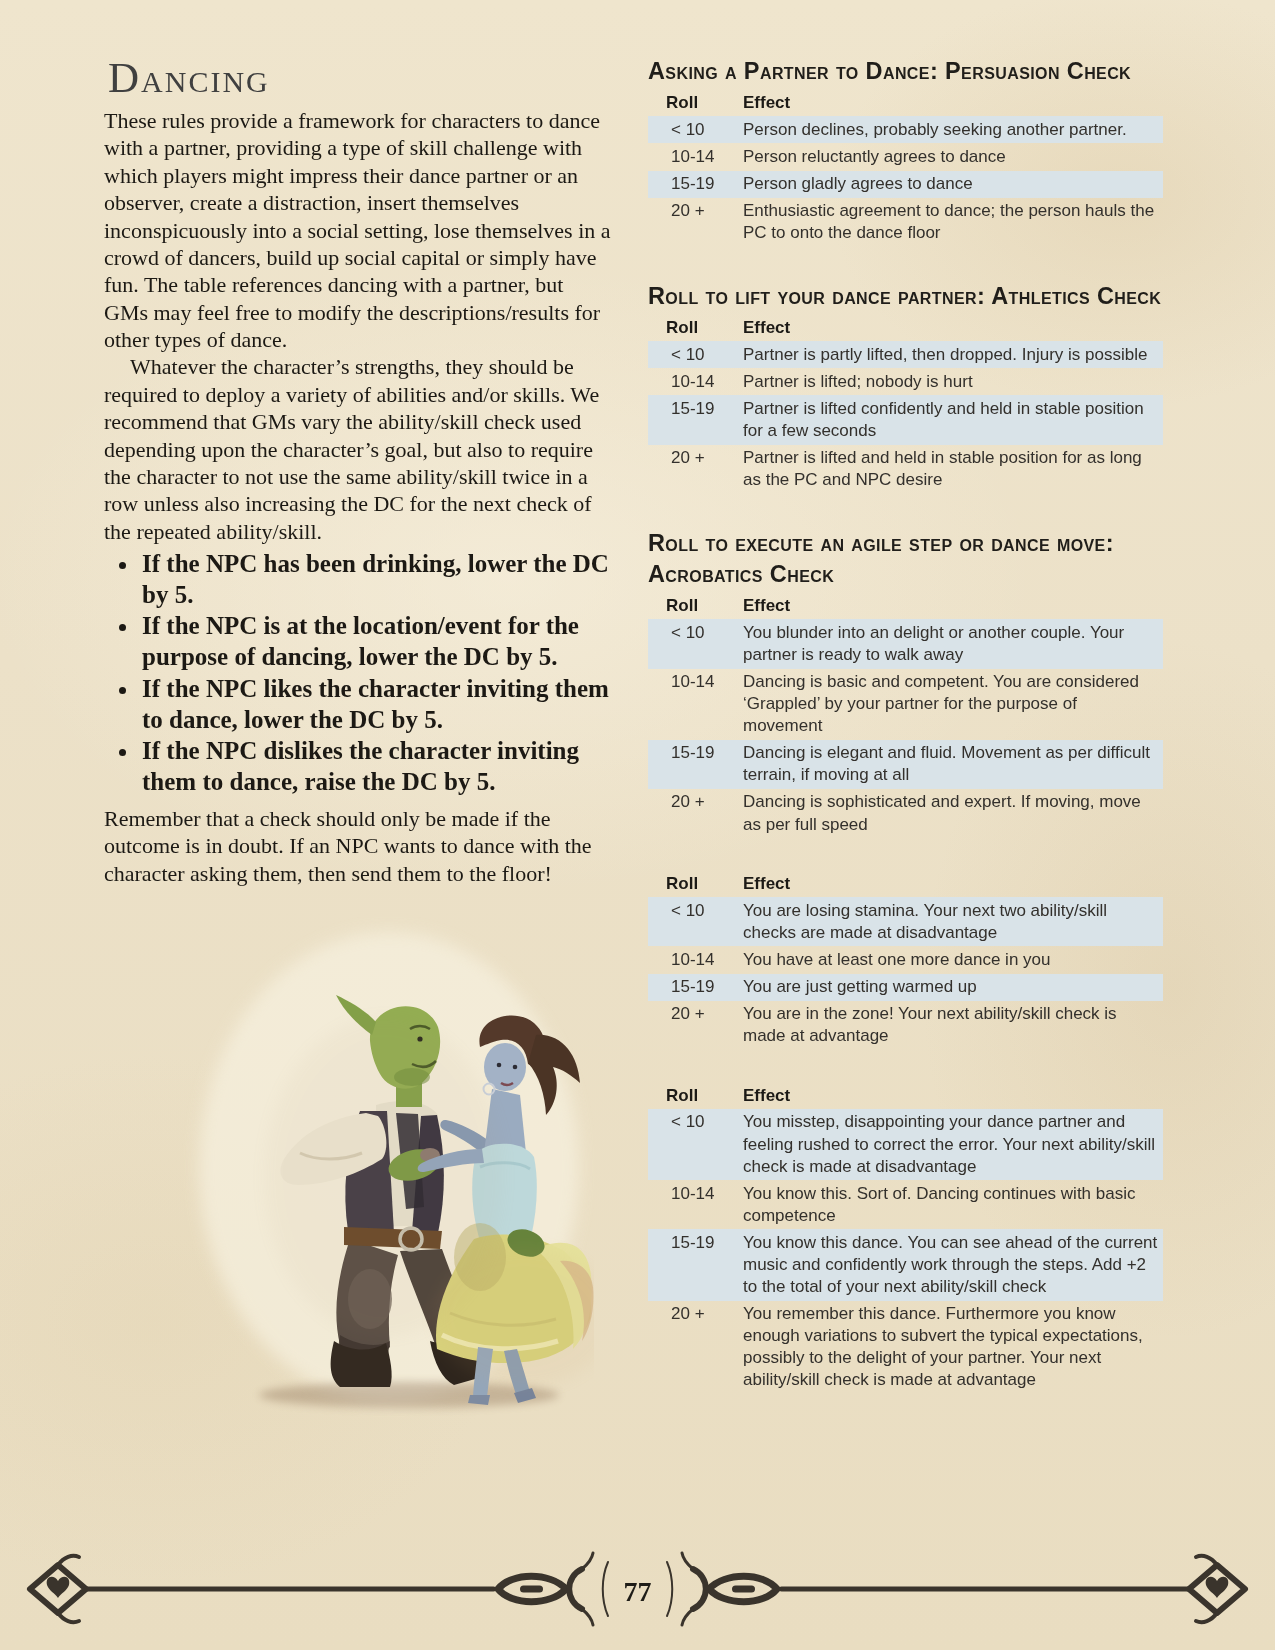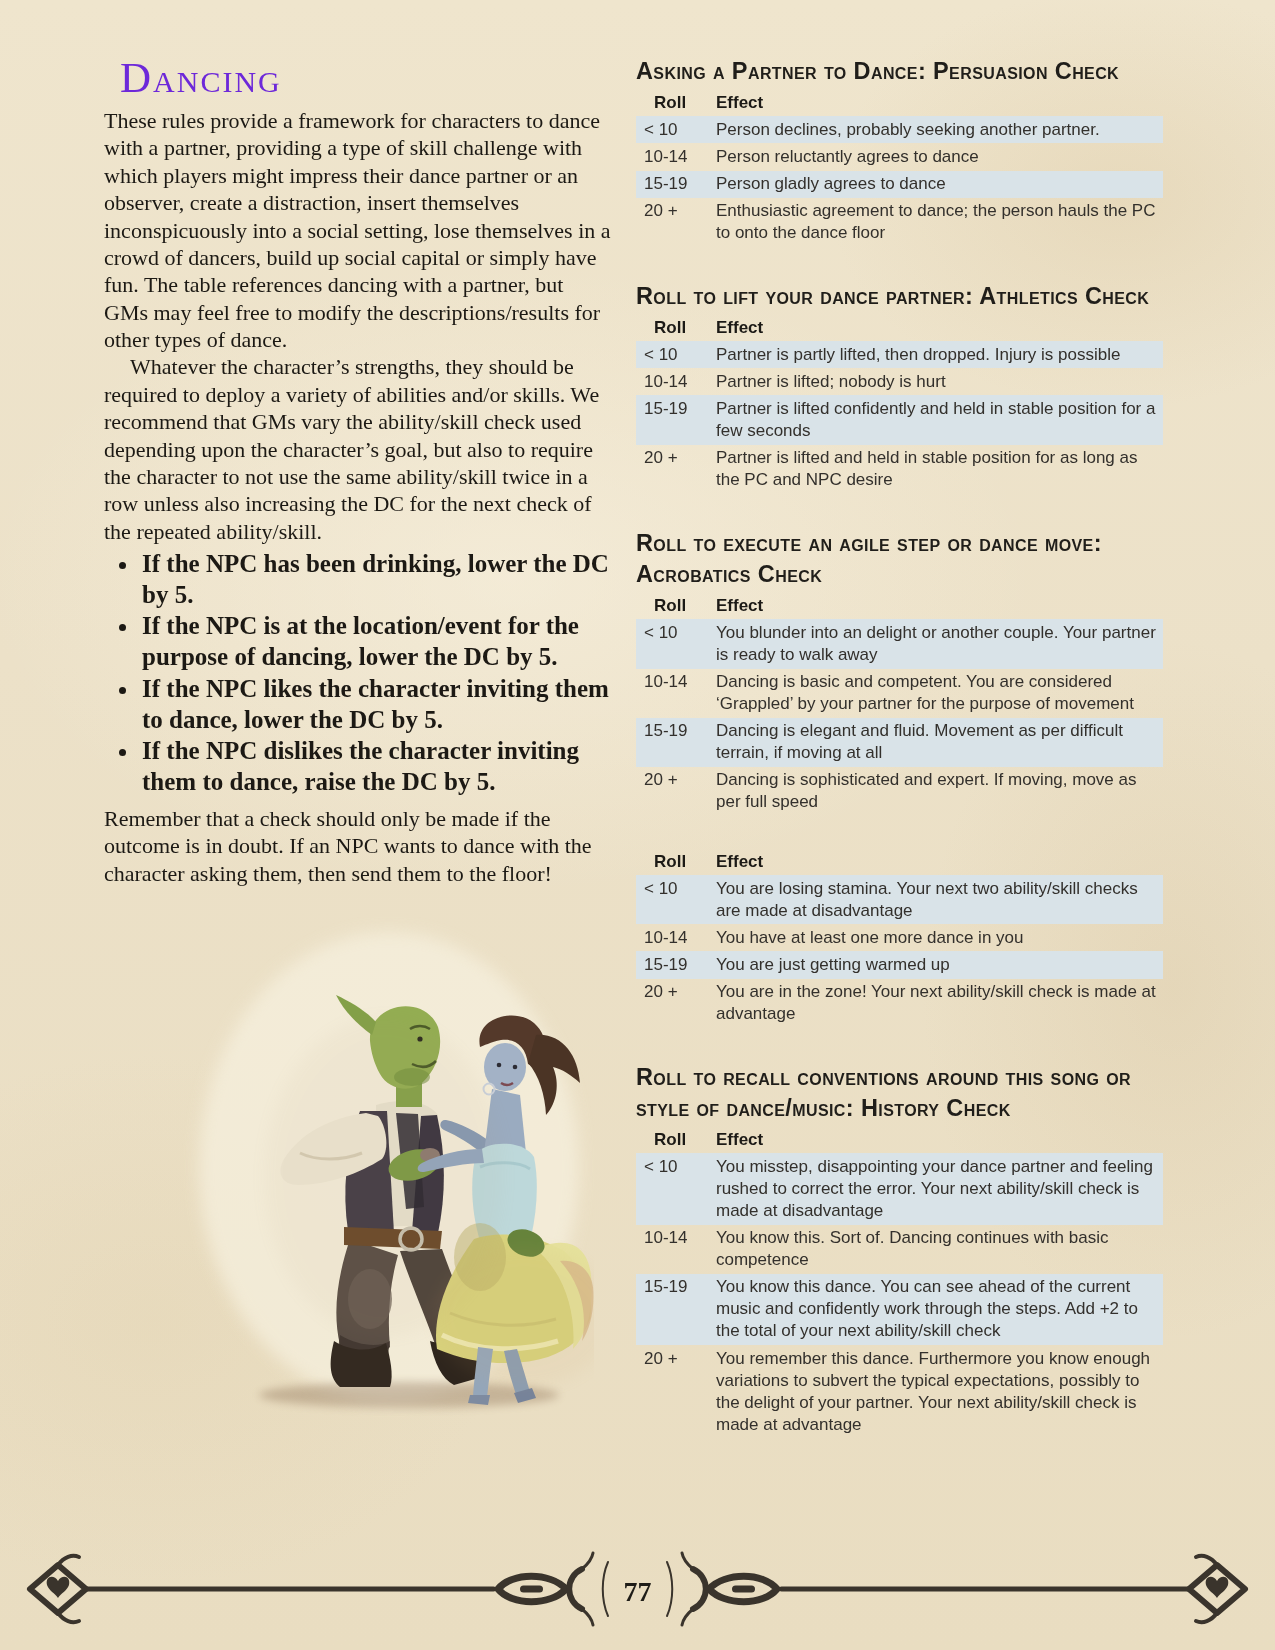--- a/index.html
+++ b/index.html
@@ -19,27 +19,27 @@
   }
   .page{
     position:absolute;inset:0;box-sizing:border-box;
     padding:56px 112px 0 104px;
     display:flex;gap:20px;
   }
   .col-left{width:508px;flex:none;}
   .col-right{width:531px;flex:none;}
 
   h1.title{
-    margin:0 0 8px 16px;
+    margin:0 0 8px 4px;
     font-family:"Liberation Serif", serif;
     font-variant:small-caps;
     font-weight:normal;
     font-size:43px;line-height:1;
     letter-spacing:2px;
-    color:#6d28d9;
+    color:#404040;
   }
   p.body{
     margin:0;
     font-size:22px;line-height:1.245;
     color:#1c1914;
   }
   p.indent{text-indent:26px;}
   ul.bullets{
     margin:3px 0 8px 0;padding-left:36px;
     list-style:disc outside;
@@ -53,35 +53,35 @@
 
   h2.sec-head{
     margin:0 0 4px 0;
     font-family:"Liberation Sans", sans-serif;
     font-variant:small-caps;
     font-weight:bold;
     font-size:23.5px;line-height:1.33;
     letter-spacing:.4px;
     color:#201e1a;
   }
-  section.check-section{margin:0 0 34px 4px;}
+  section.check-section{margin:0 0 34px 16px;}
   table.roll-table{
     width:100%;border-collapse:collapse;
     font-family:"Liberation Sans", sans-serif;
     font-size:17px;line-height:1.3;color:#33302c;
   }
   table.roll-table th{
     text-align:left;font-weight:bold;color:#1c1a16;
     padding:1px 4px 2px 6px;
   }
   table.roll-table th.c-roll{padding-left:18px;}
   table.roll-table td{
     vertical-align:top;padding:2.5px 4px 2.5px 6px;
   }
-  table.roll-table td.c-roll{width:62px;white-space:nowrap;padding-left:8px;}
+  table.roll-table td.c-roll{width:62px;white-space:nowrap;padding-left:23px;}
   table.roll-table tbody tr:nth-child(odd){background:#d9e3e8;}
 
   .footer{position:absolute;left:0;right:0;bottom:18px;height:86px;}
   .footer svg{position:absolute;left:0;top:0;}
   .page-num{
     position:absolute;left:0;right:0;bottom:24px;
     text-align:center;
     font-family:"Liberation Serif", serif;
     font-size:28px;color:#1f1d18;font-weight:bold;
   }
@@ -302,21 +302,20 @@
             </tr>
           <tr>
               <td class="c-roll">20 +</td>
               <td>You are in the zone! Your next ability/skill check is made at advantage</td>
             </tr>
         </tbody>
       </table>
     </section>
 
     <section class="check-section">
-      <h2 class="sec-head">Roll to recall conventions around this song or style of dance/music: History Check</h2>
       <table class="roll-table">
         <thead>
             <tr>
           <th class="c-roll">Roll</th>
           <th>Effect</th>
         </tr>
           </thead>
         <tbody>
           <tr>
               <td class="c-roll">&lt; 10</td>

